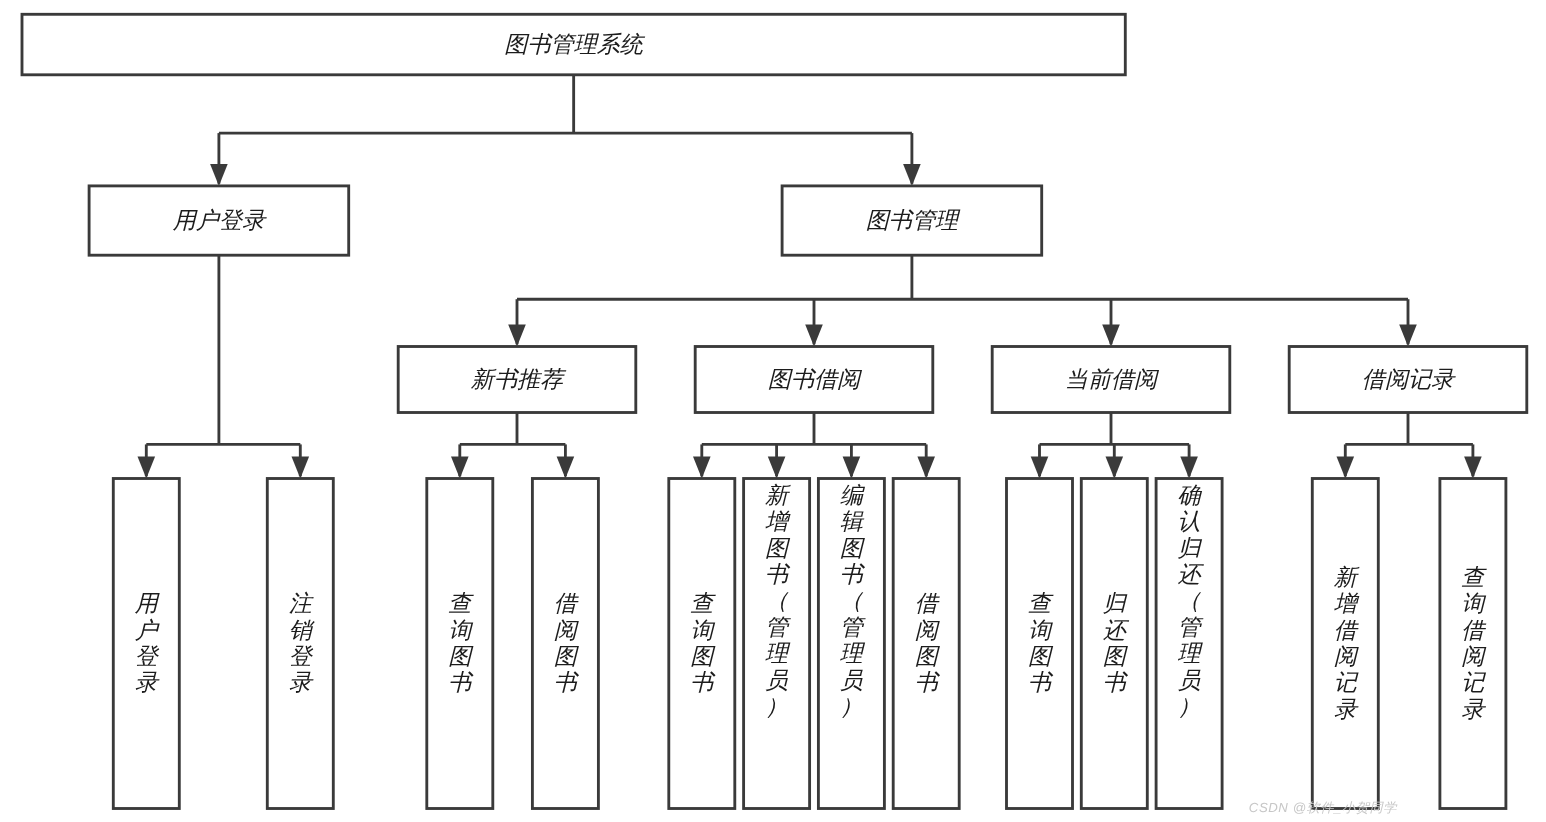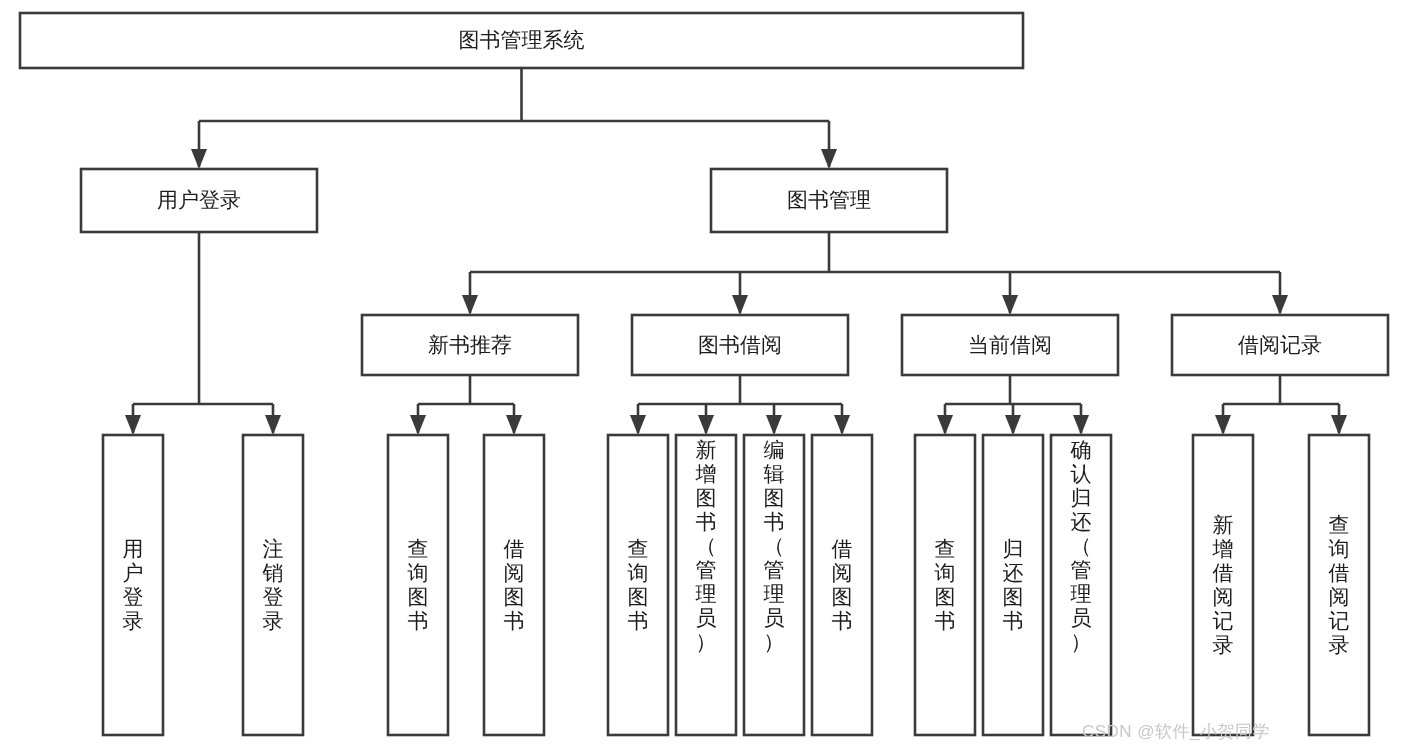--- a/index.html
+++ b/index.html
@@ -2,21 +2,21 @@
 <html><head>
 <meta charset="utf-8">
 <style>
   html,body{margin:0;padding:0;}
   body{
     width:1405px;height:747px;
     background:#ffffff;
     font-family:"Liberation Sans","DejaVu Sans",sans-serif;
     overflow:hidden;
   }
-  #diagram-root{position:relative;width:1278px;height:747px;}
+  #diagram-root{position:relative;width:1278px;height:747px;font-style:italic;}
   svg#flow{position:absolute;inset:0;width:1405px;height:747px;display:block;}
   .box{fill:#ffffff;stroke:#3a3a3a;stroke-width:2.6;}
   .conn{stroke:#3a3a3a;stroke-width:2.6;fill:none;stroke-linecap:butt;}
   .arrowhead{fill:#3a3a3a;stroke:none;}
   .lbl{
     fill:#1c1c1c;
     font-family:"Liberation Sans","DejaVu Sans",sans-serif;
     font-size:21px;
     text-anchor:middle;
     dominant-baseline:middle;
@@ -24,21 +24,21 @@
   .lbl-v{
     fill:#1c1c1c;
     font-family:"Liberation Sans","DejaVu Sans",sans-serif;
     font-size:21px;
     text-anchor:middle;
   }
   .watermark{
     position:absolute;
     right:8px;bottom:4px;
     color:#c7c7c7;
-    font-size:17px;
+    font-size:12px;
     font-family:"Liberation Sans","DejaVu Sans",sans-serif;
     white-space:nowrap;
     letter-spacing:0.5px;
   }
 </style>
 </head>
 <body>
 
 <div id="diagram-root">
   <svg id="flow" viewBox="0 0 1405 747">

